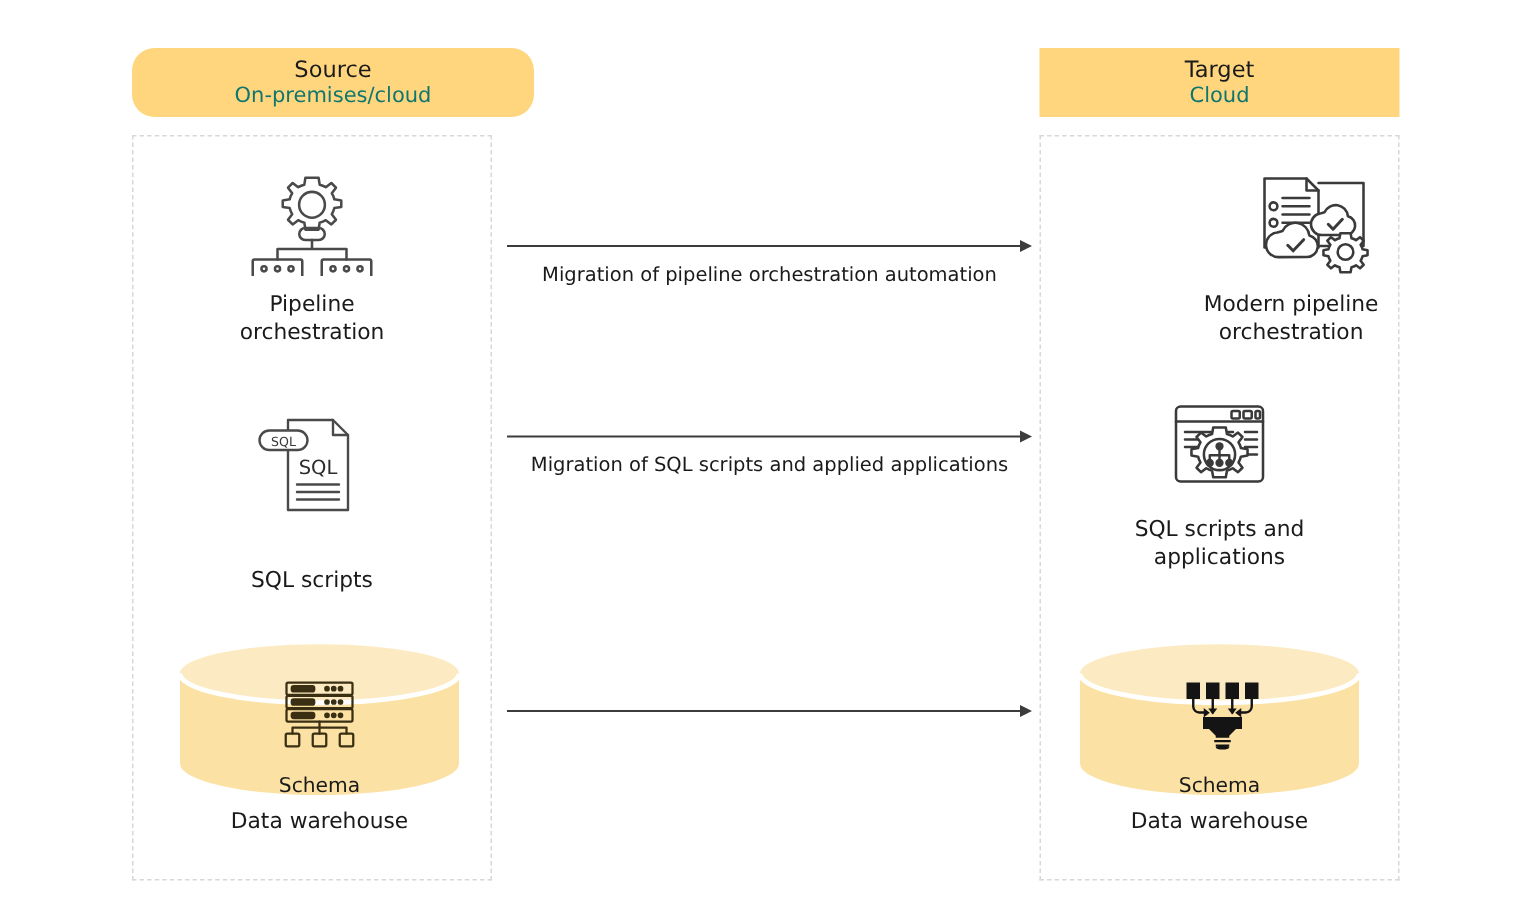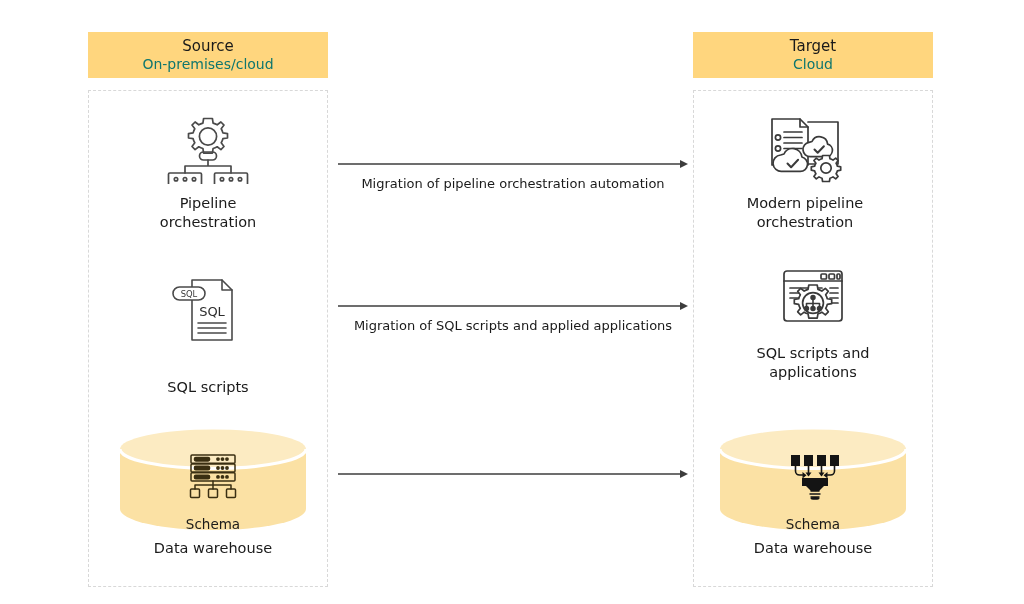--- a/index.html
+++ b/index.html
@@ -35,21 +35,21 @@
   .col-header .title {
     font-size: 15px;
     font-weight: 400;
     color: #1a1a1a;
   }
   .col-header .subtitle {
     font-size: 14px;
     font-weight: 400;
     color: #0f766e;
   }
-  #source-header { left: 88px; top: 32px; width: 240px; }
+  #source-header { left: 88px; top: 32px; width: 268px; border-radius: 15px; }
   #target-header { left: 693px; top: 32px; width: 240px; }
 
   
   .col-region {
     position: absolute;
     border: 1.3px dashed #d8d8d8;
     border-top: none;
     box-sizing: border-box;
   }
   #source-region { left: 88px; top: 90px; width: 240px; height: 497px;
@@ -170,21 +170,21 @@
   </div>
 
   <div class="arrow-group" style="left:338px; top:158px;">
     <svg width="350" height="12" viewBox="0 0 350 12">
       <line x1="0" y1="6" x2="342" y2="6" stroke="#3c3c3c" stroke-width="1.3"></line>
       <path d="M342 2 L350 6 L342 10 Z" fill="#3c3c3c"></path>
     </svg>
     <div class="arrow-label">Migration of pipeline orchestration automation</div>
   </div>
 
-  <div class="node" style="left:725px; top:112px; width:160px;">
+  <div class="node" style="left:759px; top:112px; width:160px;align-items:flex-end;">
     <div class="icon-box">
       <svg width="86" height="72" viewBox="0 0 86 72" fill="none" stroke="#3a3a3a" stroke-width="1.7" stroke-linecap="round" stroke-linejoin="round">
 
         <path d="M46 10 h30 v34 M76 44 v8 h-30"></path>
 
         <path d="M10 7 h28 l8 8 v38 h-36 z" fill="#ffffff"></path>
         <path d="M38 7 v8 h8"></path>
 
         <path d="M22 20 h18 M22 25.5 h18 M22 31 h18"></path>
         <circle cx="16" cy="25.5" r="2.6"></circle>
@@ -218,21 +218,21 @@
         <text x="21" y="21.2" font-family="'DejaVu Sans',sans-serif" font-size="8.4" fill="#3a3a3a" stroke="none" text-anchor="middle">SQL</text>
 
         <text x="44" y="40" font-family="'DejaVu Sans',sans-serif" font-size="13" fill="#2d2d2d" stroke="none" text-anchor="middle">SQL</text>
 
         <path d="M30 47 h28 M30 52 h28 M30 57 h28"></path>
       </svg>
     </div>
     <div class="caption">SQL scripts</div>
   </div>
 
-  <div class="arrow-group" style="left:338px; top:300px;">
+  <div class="arrow-group" style="left:338px; top:285px;">
     <svg width="350" height="12" viewBox="0 0 350 12">
       <line x1="0" y1="6" x2="342" y2="6" stroke="#3c3c3c" stroke-width="1.3"></line>
       <path d="M342 2 L350 6 L342 10 Z" fill="#3c3c3c"></path>
     </svg>
     <div class="arrow-label">Migration of SQL scripts and applied applications</div>
   </div>
 
   <div class="node" style="left:743px; top:268px; width:140px;">
     <div class="icon-box">
       <svg width="76" height="66" viewBox="0 0 76 66" fill="none" stroke="#3a3a3a" stroke-width="1.7" stroke-linecap="round" stroke-linejoin="round">

